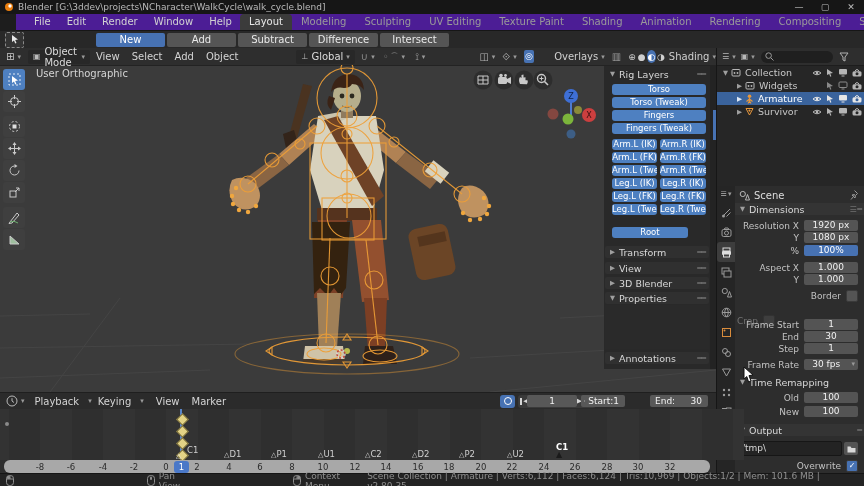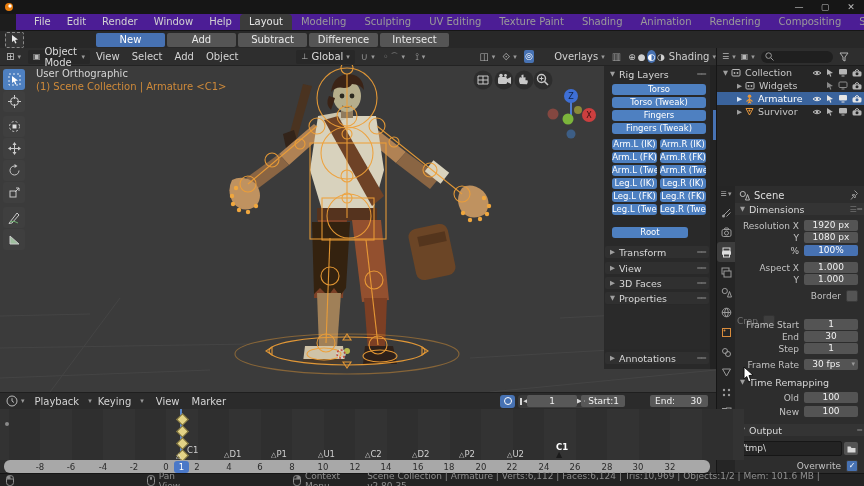--- a/index.html
+++ b/index.html
@@ -78,20 +78,21 @@
 </head>
 <body>
 
 <div id="app">
 
   <div id="titlebar" class="abs row">
     <svg class="micon" style="margin-left:4px" width="10" height="10" viewBox="0 0 10 10">
         <circle cx="5" cy="5" r="4" fill="#e87d0d"></circle>
         <circle cx="6" cy="4" r="1.7" fill="#fff"></circle>
       </svg>
+    <span>Blender [G:\3ddev\projects\NCharacter\WalkCycle\walk_cycle.blend]</span>
     <span style="flex:1"></span>
     <span class="winbtn">—</span>
     <span class="winbtn">▢</span>
     <span class="winbtn">✕</span>
   </div>
 
   <div id="topbar" class="abs row">
     <svg class="micon" style="margin-left:6px" width="13" height="11" viewBox="0 0 13 11">
         <circle cx="8" cy="6" r="4.2" fill="#e87d0d"></circle>
         <circle cx="9.3" cy="4.8" r="1.8" fill="#fff"></circle>
@@ -276,21 +277,20 @@
           <circle cx="463" cy="165" r="2.2"></circle>
       </g>
       <circle cx="347" cy="303" r="3" fill="#b9ba4e"></circle>
       <g>
         <circle cx="341" cy="306" r="4" fill="none" stroke="#d9d9d9" stroke-width="1.4" stroke-dasharray="2 2"></circle>
         <circle cx="341" cy="306" r="4" fill="none" stroke="#c3403a" stroke-width="1.4" stroke-dasharray="2 2" stroke-dashoffset="2"></circle>
       </g>
     </svg>
 
     <div class="abs" style="left:36px;top:20px;color:#d5d5d5;font-size:10px">User Orthographic</div>
-    <div class="abs" style="left:36px;top:33px;color:#cf8a3a;font-size:10px">(1) Scene Collection | Armature &lt;C1&gt;</div>
 
     <div class="abs" style="left:0;top:20px">
       <div class="tool active">
           <svg width="13" height="13">
             <rect x="1" y="1" width="11" height="11" fill="none" stroke="#dfe9f5" stroke-dasharray="2 2"></rect>
             <path d="M4 3 L10 7.5 L7.2 8 L8.4 11 L7.2 11.5 L6 8.6 L4 10Z" fill="#fff"></path>
           </svg>
         </div>
       <div class="tool">
           <svg width="13" height="13">
@@ -399,21 +399,21 @@
           <span>Transform</span>
           <span class="grip">══</span>
         </div>
       <div class="phead" style="top:196px">
           <span class="tri">▶</span>
           <span>View</span>
           <span class="grip">══</span>
         </div>
       <div class="phead" style="top:211px">
           <span class="tri">▶</span>
-          <span>3D Faces</span>
+          <span>3D Blender</span>
           <span class="grip">══</span>
         </div>
       <div class="phead" style="top:226px">
           <span class="tri">▼</span>
           <span>Properties</span>
           <span class="grip">══</span>
         </div>
       <div class="abs" style="left:1px;top:239px;width:104px;height:44px;background:#2a2a2a"></div>
       <div class="phead" style="top:286px">
           <span class="tri">▶</span>

